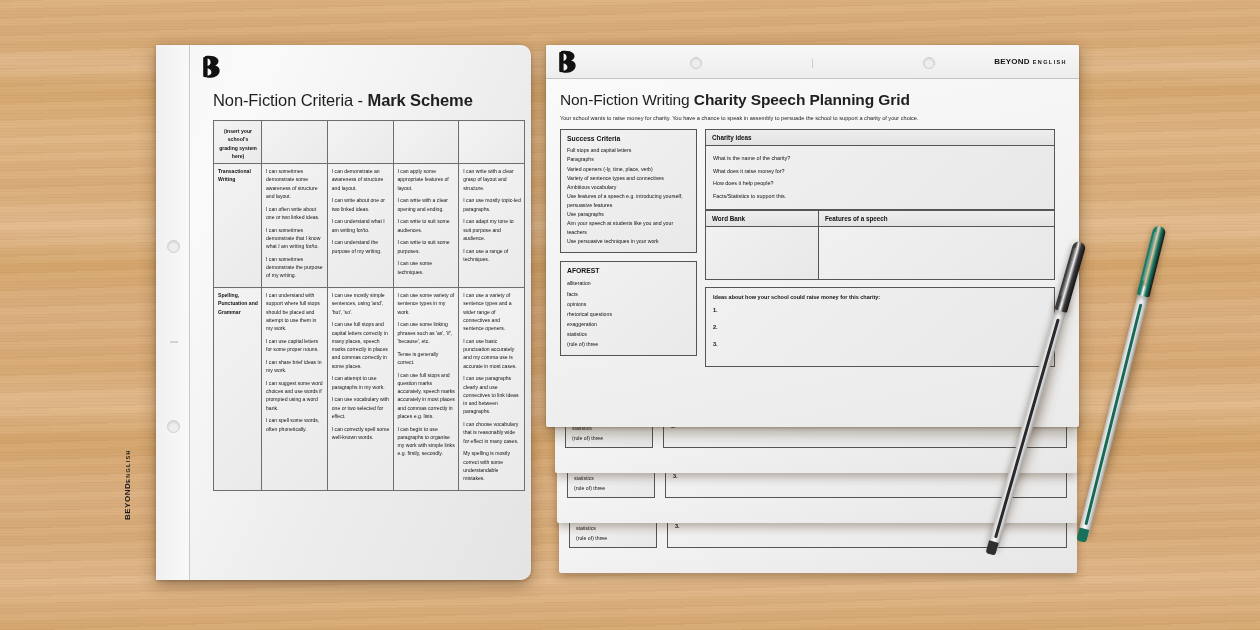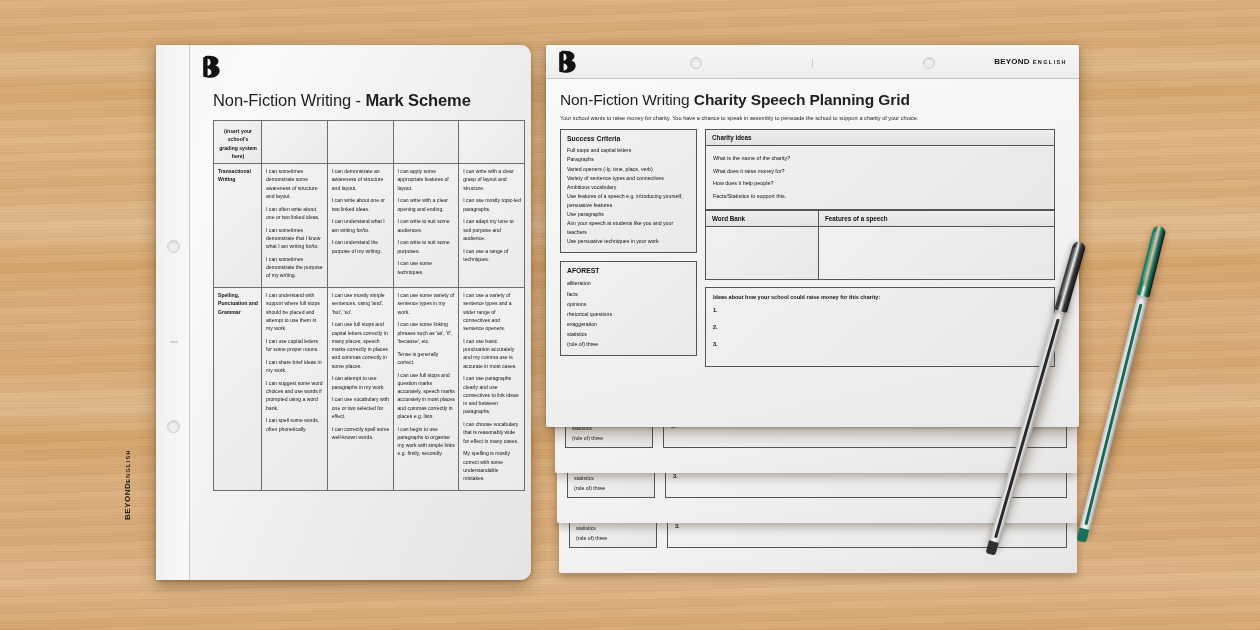--- a/index.html
+++ b/index.html
@@ -233,21 +233,21 @@
   </div>
 
   <div class="left-inner">
     <div class="row-logo">
       <svg class="logo-b" viewBox="0 0 19 24">
         <path d="M3 1.2 C7 0.4 13 0.8 15.4 3.4 C17.6 5.8 16.2 9.2 13.2 10.6 C16.8 11.4 18.6 14.6 17.2 18 C15.6 21.8 10 23.6 4.6 22.6 L4.6 20.6 C7.6 20.9 9.8 19.4 9.4 16.8 C9 14.2 6.4 13 3.4 13.4 L3.4 11.2 C6.2 11.2 8.6 9.8 8.6 7.2 C8.6 4.6 6.4 3 3 3.4 Z" fill="#111"></path>
         <path d="M1.2 2.4 C2.6 1.6 4.4 1.6 5.6 2.4 L5.6 21.6 C4.4 22.4 2.6 22.4 1.2 21.6 Z" fill="#111"></path>
       </svg>
     </div>
 
-    <div class="ms-title"><span class="light">Non-Fiction Writing - </span><b>Mark Scheme</b></div>
+    <div class="ms-title"><span class="light">Non-Fiction Criteria - </span><b>Mark Scheme</b></div>
 
     <table class="ms">
       <colgroup>
           <col class="c1">
           <col class="cx">
           <col class="cx">
           <col class="cx">
           <col class="cx">
         </colgroup>
       <tbody id="ms-body">

